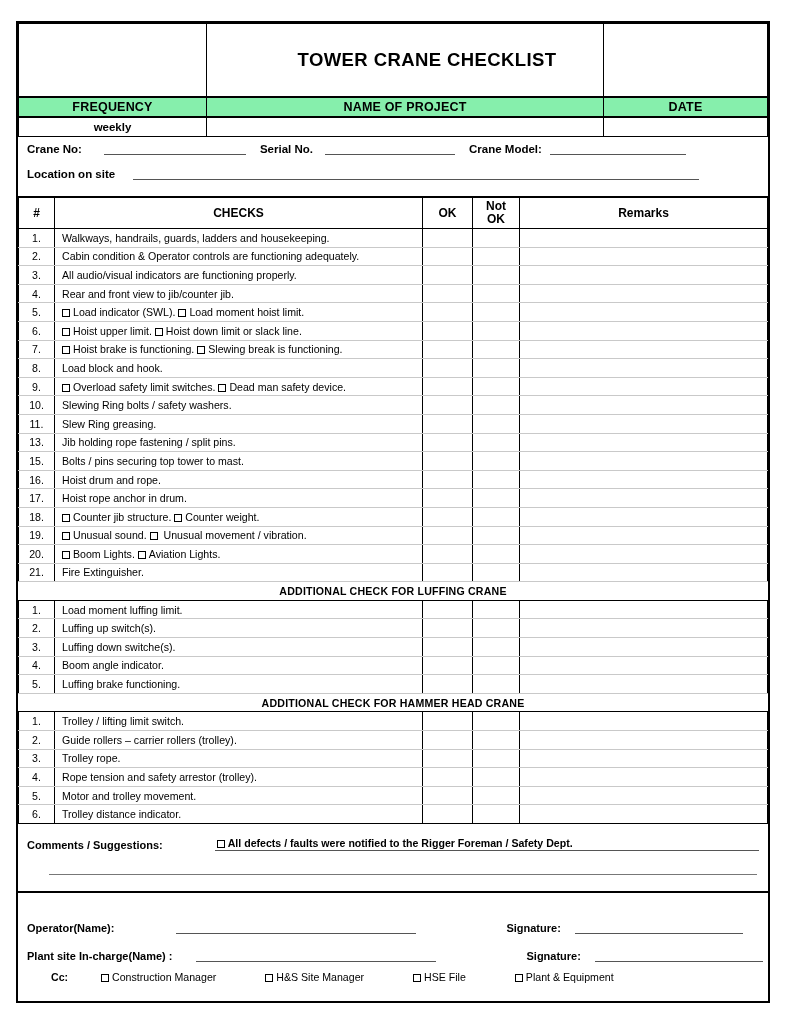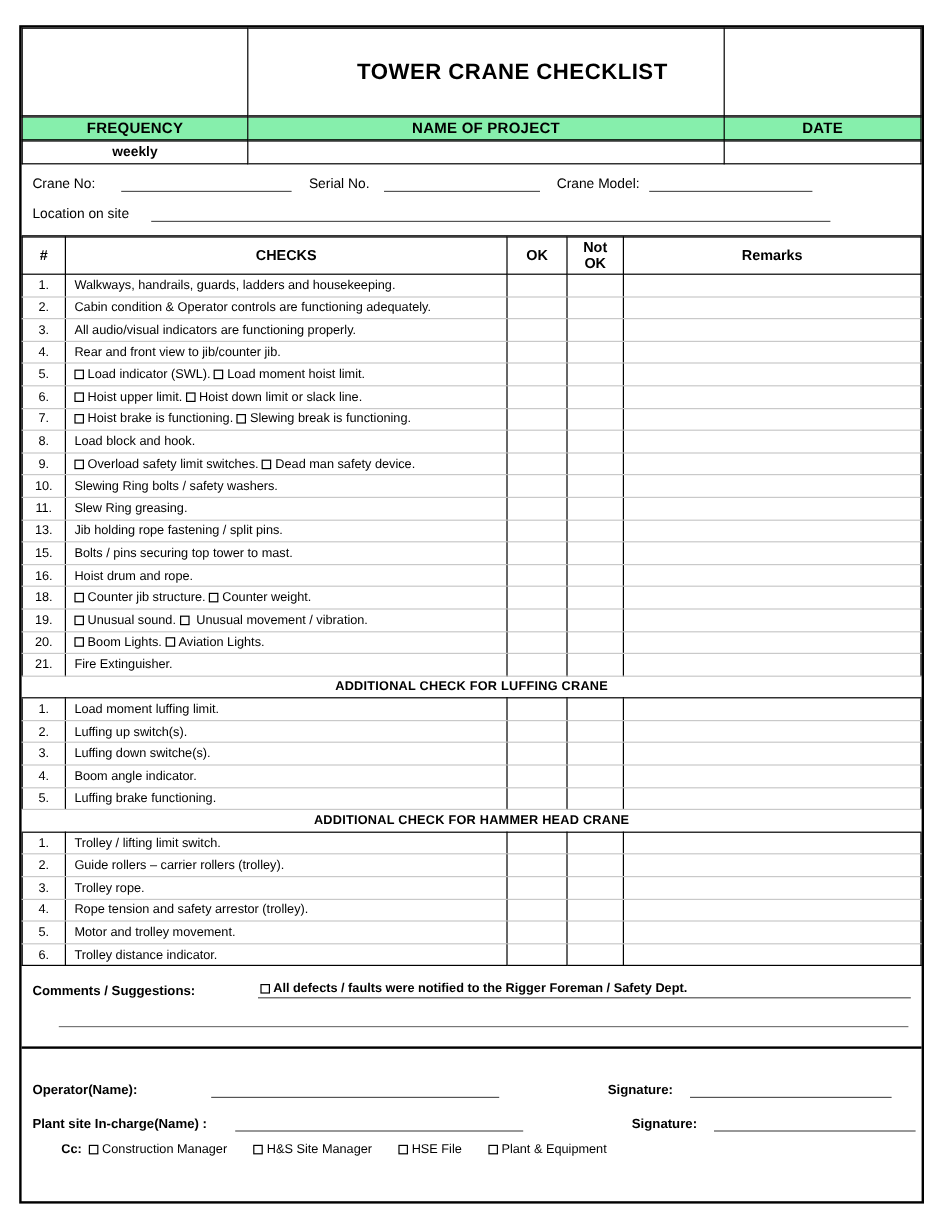--- a/index.html
+++ b/index.html
@@ -78,24 +78,24 @@
   .subval-table td.c3 { width: 164px; }
 
   
   .crane-info {
     border-bottom: 1.5px solid #000;
     padding: 6px 9px 7px 9px;
     box-sizing: border-box;
   }
   .info-row {
     display: flex;
-    align-items: center;
+    align-items: flex-start;
     height: 21px;
     font-size: 11.5px;
-    font-weight: normal;
+    font-weight: bold;
   }
   .info-label { white-space: nowrap; }
   .rule {
     border-bottom: 1px solid #555;
     height: 11px;
     flex: none;
   }
   .spacer { flex: none; }
 
   
@@ -200,20 +200,21 @@
     font-size: 11px;
     font-weight: bold;
   }
   .sig-label { white-space: nowrap; }
   .cc-row {
     display: flex;
     align-items: flex-end;
     font-size: 10.6px;
     margin-top: 9px;
     padding-left: 24px;
+    gap: 27px;
   }
   .cc-label { font-weight: bold; margin-right: 6px; }
   .cc-item { margin-right: 22px; white-space: nowrap; }
 </style>
 </head>
 <body>
 
 <div class="page">
 
   <table class="title-table">
@@ -375,20 +376,27 @@
         <tr>
           <td class="num">15.</td>
           <td class="desc">Bolts / pins securing top tower to mast.</td>
           <td></td>
           <td></td>
           <td></td>
         </tr>
         <tr>
           <td class="num">16.</td>
           <td class="desc">Hoist drum and rope.</td>
+          <td></td>
+          <td></td>
+          <td></td>
+        </tr>
+        <tr>
+          <td class="num">17.</td>
+          <td class="desc">Hoist rope anchor in drum.</td>
           <td></td>
           <td></td>
           <td></td>
         </tr>
         <tr>
           <td class="num">18.</td>
           <td class="desc"><span class="cb"></span><span>Counter jib structure. </span><span class="cb"></span><span>Counter weight.</span></td>
           <td></td>
           <td></td>
           <td></td>

